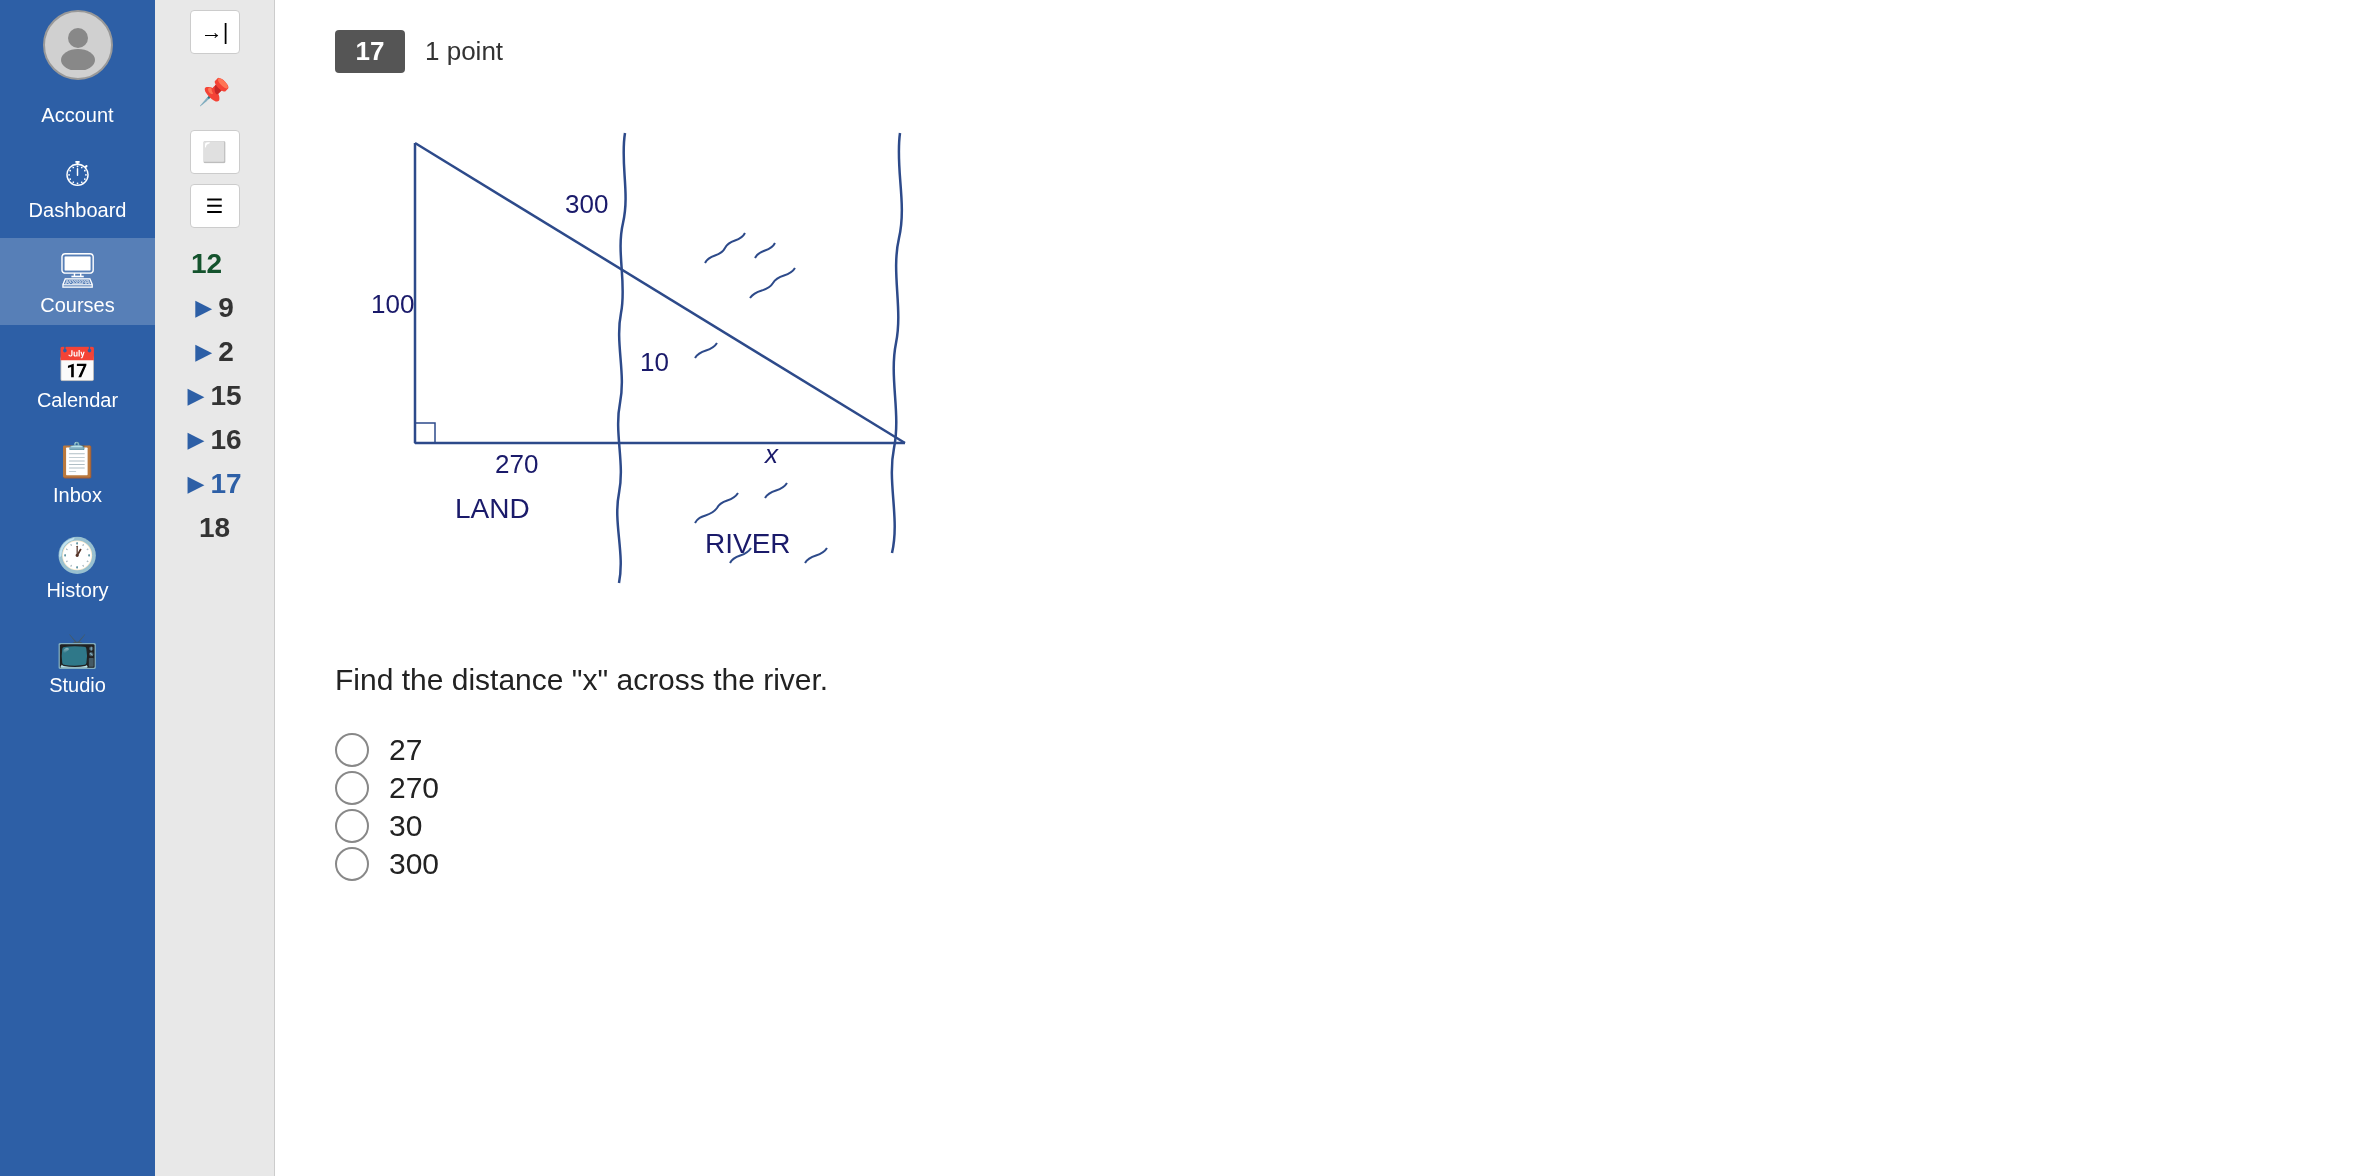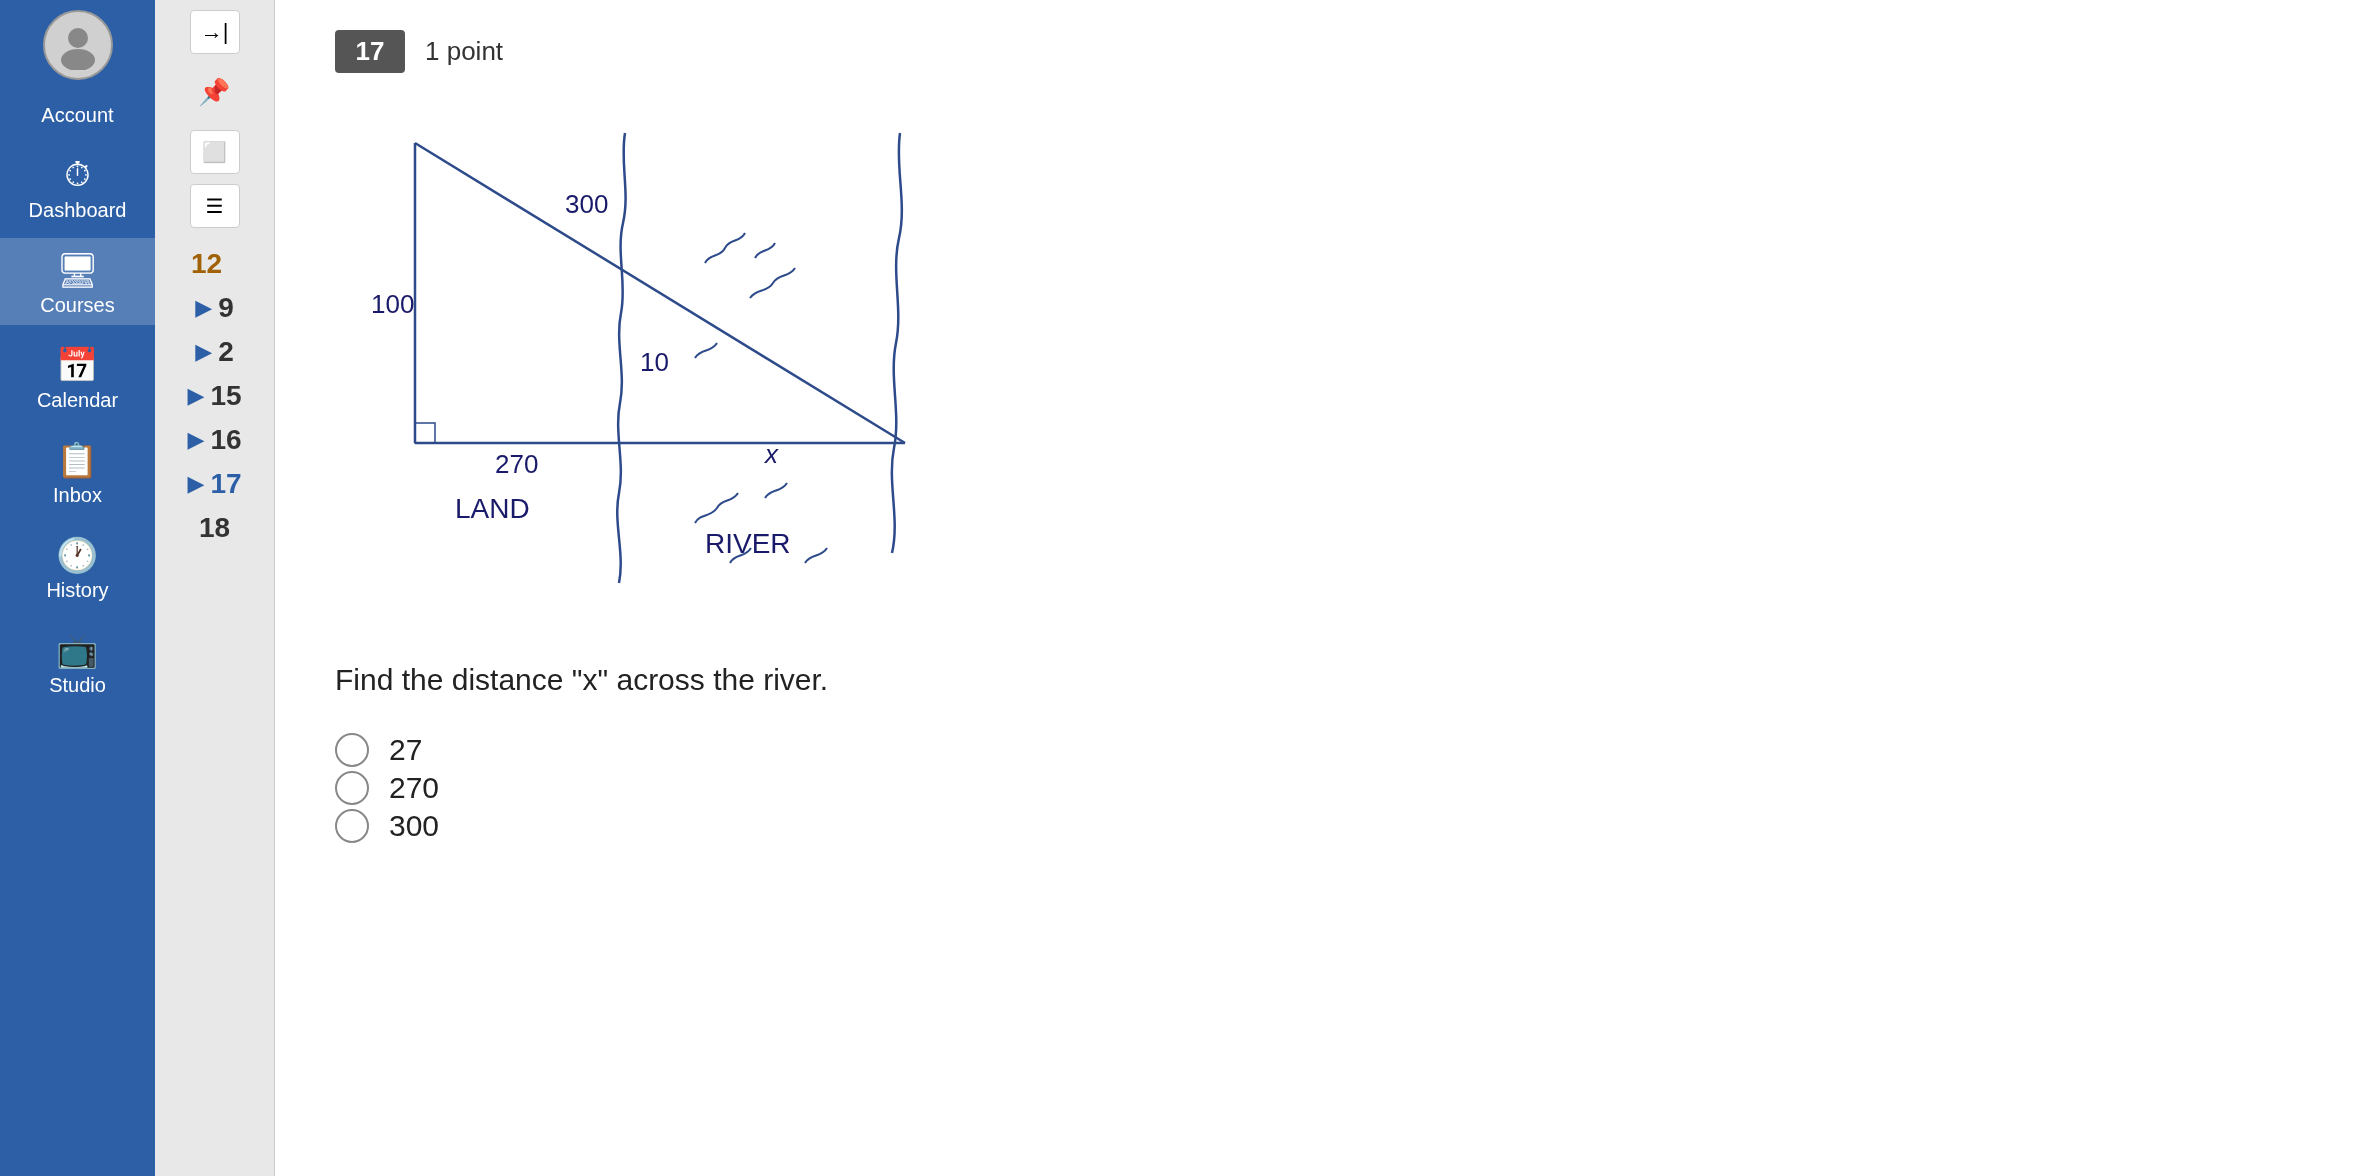--- a/index.html
+++ b/index.html
@@ -114,21 +114,21 @@
       align-items: center;
       justify-content: center;
       cursor: pointer;
       margin-bottom: 10px;
       font-size: 20px;
     }
 
     .secondary-panel .nav-number {
       font-size: 28px;
       font-weight: bold;
-      color: #a16207;
+      color: #14532d;
       margin: 10px 16px 6px 0;
     }
 
     .secondary-panel .nav-row {
       display: flex;
       align-items: center;
       gap: 6px;
       margin: 6px 0;
     }
 
@@ -421,20 +421,24 @@
       <label class="answer-option">
         <div class="radio-circle"></div>
         <span class="option-text">27</span>
       </label>
 
       <label class="answer-option">
         <div class="radio-circle"></div>
         <span class="option-text">270</span>
       </label>
 
+      <label class="answer-option">
+        <div class="radio-circle"></div>
+        <span class="option-text">30</span>
+      </label>
 
       <label class="answer-option">
         <div class="radio-circle"></div>
         <span class="option-text">300</span>
       </label>
 
     </div>
 
   </div>
 </div>

